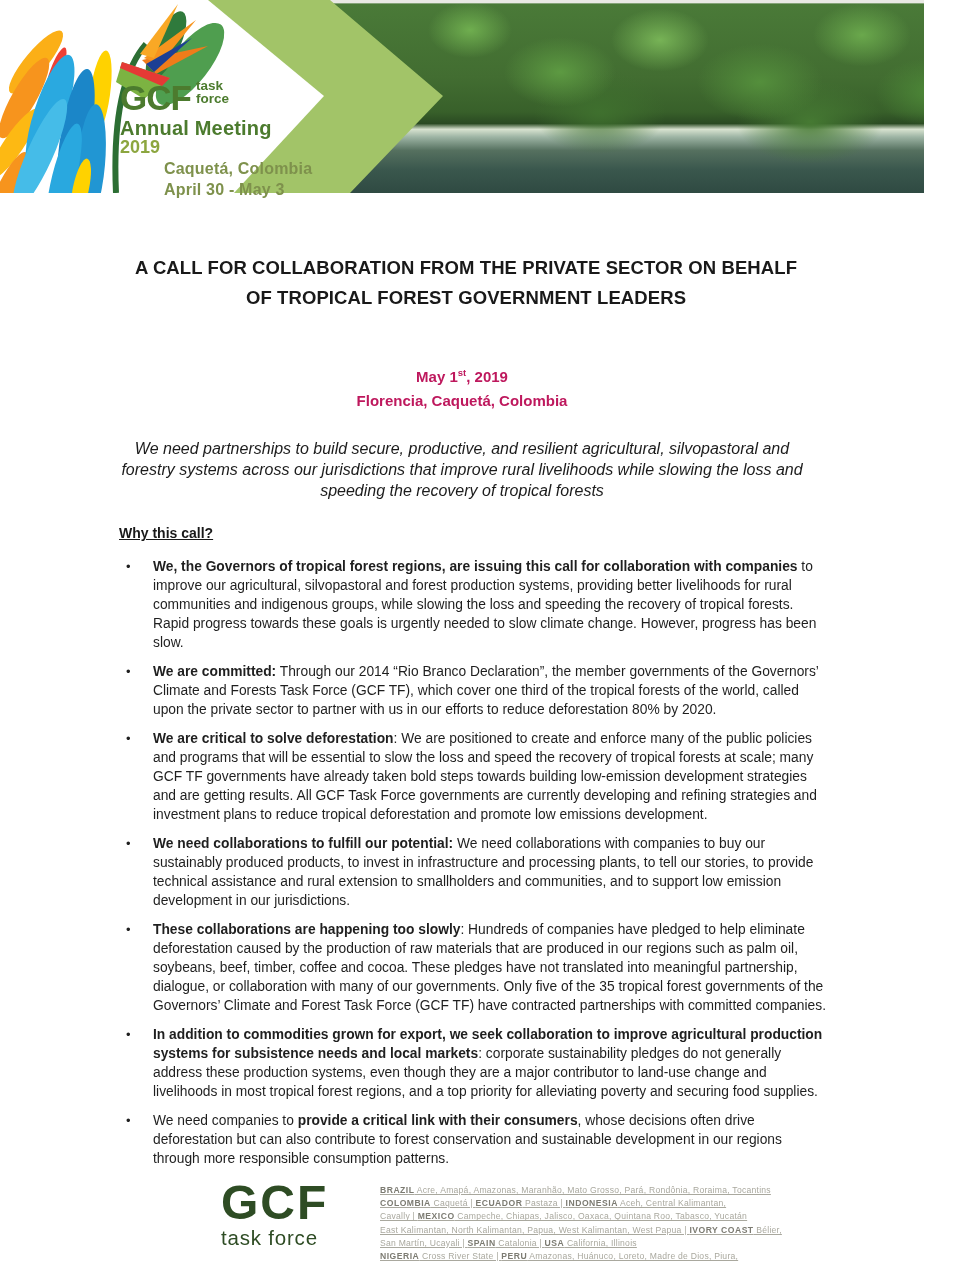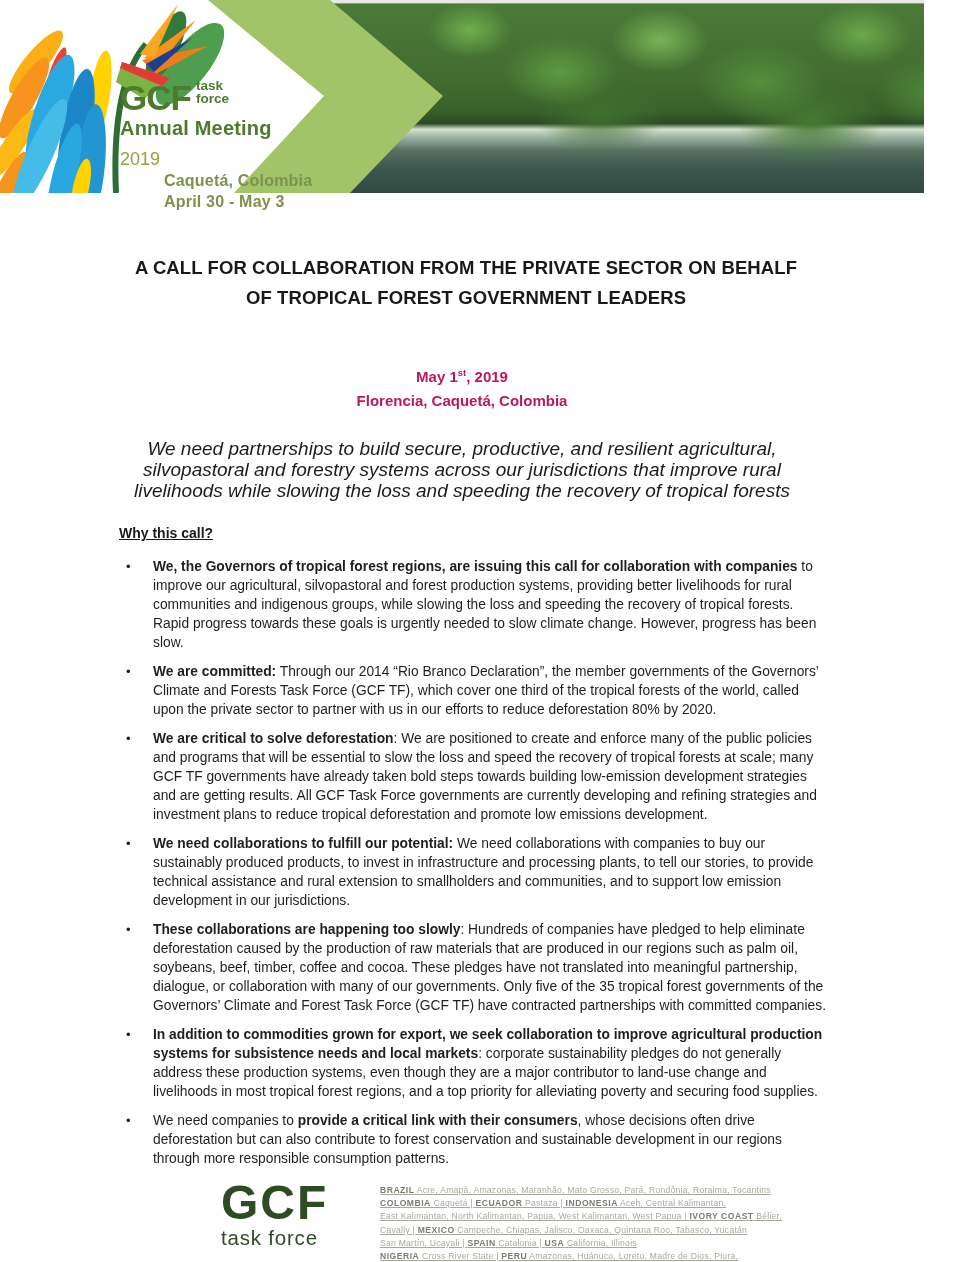--- a/index.html
+++ b/index.html
@@ -34,31 +34,31 @@
     clip-path: polygon(0 0, 208px 0, 324px 96px, 234px 193px, 0 193px);
   }
   .hero-art { position:absolute; left:-6px; top:2px; width:252px; height:191px; }
 
   .logo-block { position:absolute; left:120px; top:80px; line-height:1; }
   .logo-row { display:flex; align-items:flex-start; }
   .logo-gcf { font-size:35px; font-weight:bold; color:var(--logo-green, #4c7b2e); letter-spacing:-1px; }
   .logo-taskforce { margin-left:5px; font-size:13.5px; font-weight:bold;
     color:var(--logo-green, #4c7b2e); line-height:12.5px; }
   .logo-event { font-size:20px; font-weight:bold; color:var(--logo-green, #4c7b2e); margin-top:3px; letter-spacing:0.2px; }
-  .logo-year { font-size:18px; font-weight:normal; color:var(--year-green, #8ca63f); margin-top:12px; }
+  .logo-year { font-size:18px; font-weight:bold; color:var(--year-green, #8ca63f); margin-top:0; }
   .logo-loc, .logo-dates { font-size:16px; font-weight:bold; color:var(--small-green, #7e914c); margin-top:5px; letter-spacing:0.2px;padding-left:44px; }
 
   
   .doc-title { position:absolute; top:253px; left:68px; right:60px; text-align:center;
     font-size:18.5px; font-weight:bold; line-height:30px; color:#191919; letter-spacing:0.1px; }
   .date-block { position:absolute; top:361px; left:0; right:0; text-align:center;
     font-size:15px; font-weight:bold; line-height:24px; color:#be185d; }
   .date-block sup { font-size:9.5px; }
   .intro-quote { position:absolute; top:438px; left:112px; right:112px; text-align:center;
-    font-style:italic; font-size:19px; line-height:21px; color:#1c1c1c; }
+    font-style:italic; font-size:16px; line-height:21px; color:#1c1c1c; }
   .section-heading { position:absolute; top:525px; left:119px;
     font-size:14px; font-weight:bold; text-decoration:underline; color:#191919; }
   .bullets { position:absolute; top:557px; left:120px; width:712px; }
   .bullets ul { list-style:none; margin:0; padding:0; }
   .bullets li { position:relative; padding-left:33px; margin-bottom:10px;
     font-size:13.8px; line-height:19px; color:#1f1f1f; text-align:left; }
   .bullets li::before { content:"\2022"; position:absolute; left:6px; top:0; font-size:13px; }
   .bullets .seg-b { font-weight:bold; }
 
   
@@ -150,19 +150,19 @@
       </ul>
   </div>
 
   <div class="footer-logo">
     <div class="footer-gcf">GCF</div>
     <div class="footer-sub">task force</div>
   </div>
   <div class="footer-regions">
       <div><span class="seg-b">BRAZIL</span><span> Acre, Amapá, Amazonas, Maranhão, Mato Grosso, Pará, Rondônia, Roraima, Tocantins</span></div>
       <div><span class="seg-b">COLOMBIA</span><span> Caquetá  |  </span><span class="seg-b">ECUADOR</span><span> Pastaza  |  </span><span class="seg-b">INDONESIA</span><span> Aceh, Central Kalimantan,</span></div>
+      <div><span>Cavally  |  </span><span class="seg-b">MEXICO</span><span> Campeche, Chiapas, Jalisco, Oaxaca, Quintana Roo, Tabasco, Yucatán</span></div>
       <div><span>East Kalimantan, North Kalimantan, Papua, West Kalimantan, West Papua  |  </span><span class="seg-b">IVORY COAST</span><span> Bélier,</span></div>
-      <div><span>Cavally  |  </span><span class="seg-b">MEXICO</span><span> Campeche, Chiapas, Jalisco, Oaxaca, Quintana Roo, Tabasco, Yucatán</span></div>
       <div><span>San Martín, Ucayali  |  </span><span class="seg-b">SPAIN</span><span> Catalonia  |  </span><span class="seg-b">USA</span><span> California, Illinois</span></div>
       <div><span class="seg-b">NIGERIA</span><span> Cross River State  |  </span><span class="seg-b">PERU</span><span> Amazonas, Huánuco, Loreto, Madre de Dios, Piura,</span></div>
     </div>
 
 </div>
 
 </body></html>

